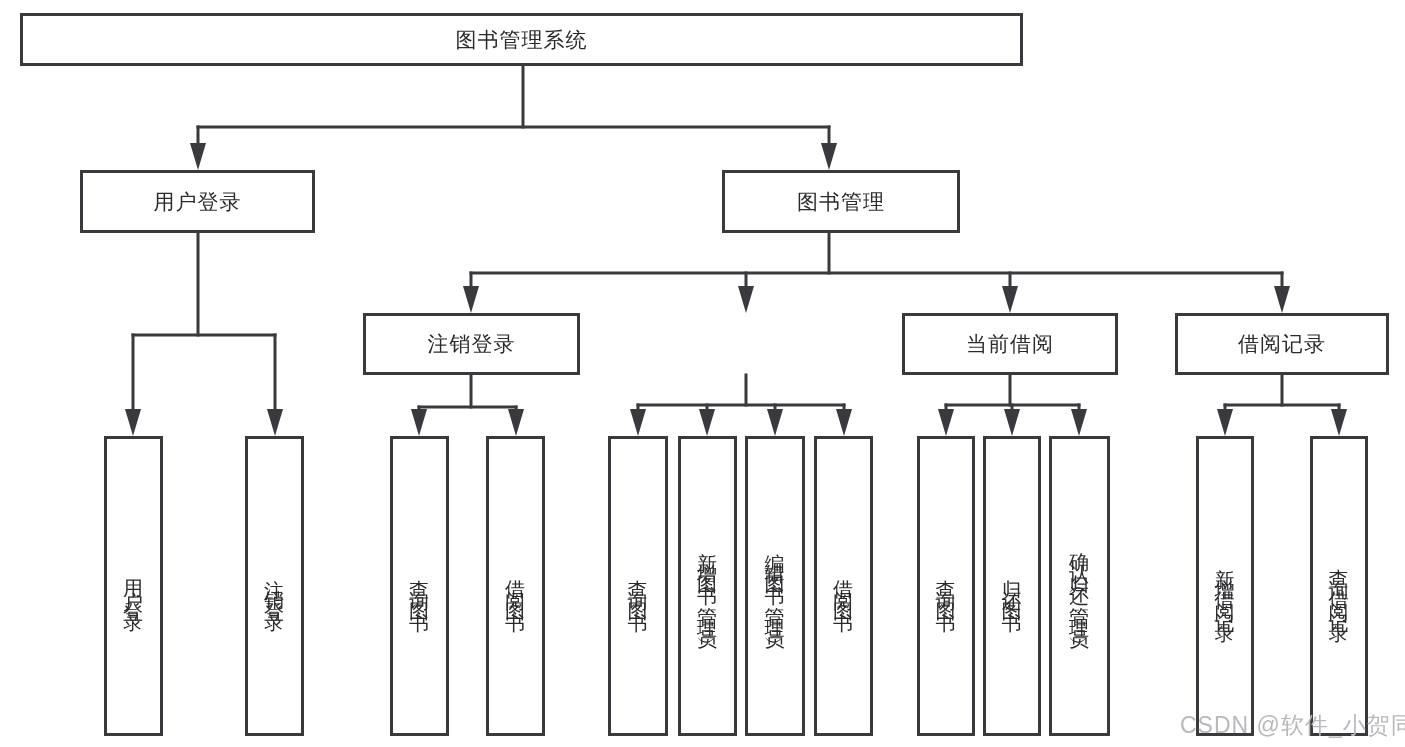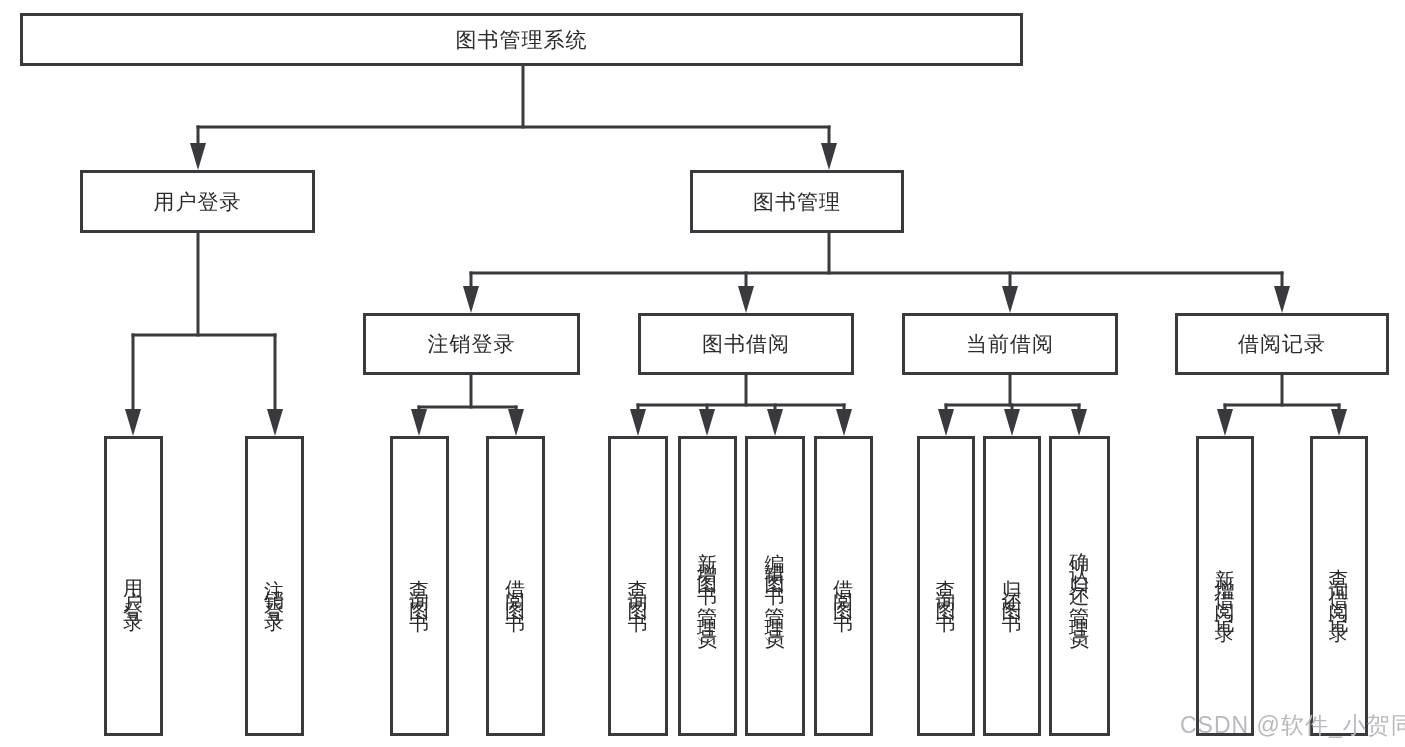--- a/index.html
+++ b/index.html
@@ -118,29 +118,26 @@
     </g>
   </svg>
 
   <div class="node hbox root">
     <span>图书管理系统</span>
   </div>
 
   <div class="node hbox l2" style="left:80px;width:235px">
     <span>用户登录</span>
   </div>
-  <div class="node hbox l2" style="left:690px;width:214px">
+  <div class="node hbox l2" style="left:722px;width:238px">
     <span>图书管理</span>
   </div>
 
   <div class="node hbox l3" style="left:363px;width:217px">
     <span>注销登录</span>
-  </div>
-  <div class="node hbox l3" style="left:638px;width:216px">
-    <span>图书借阅</span>
   </div>
   <div class="node hbox l3" style="left:902px;width:216px">
     <span>当前借阅</span>
   </div>
   <div class="node hbox l3" style="left:1175px;width:214px">
     <span>借阅记录</span>
   </div>
 
   <div class="node vbox" style="left:104px;width:59px">
     <span class="vtext">用户登录</span>

